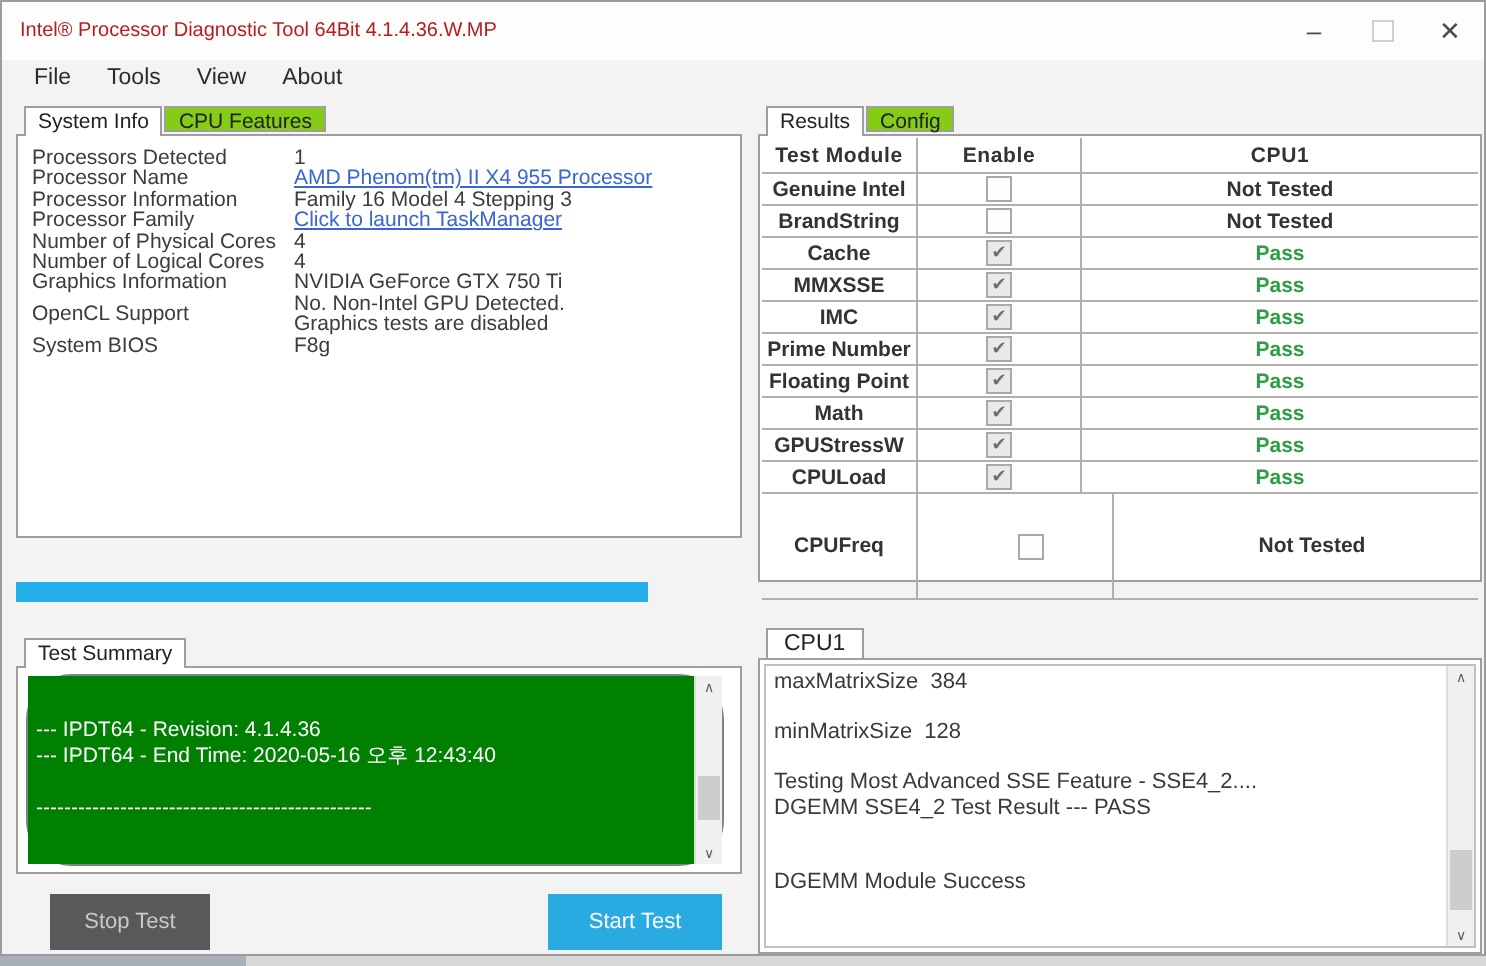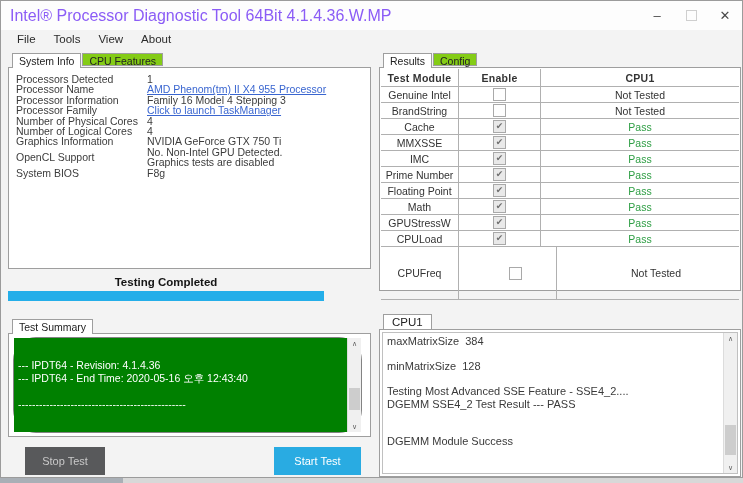--- a/index.html
+++ b/index.html
@@ -1,21 +1,21 @@
 <!DOCTYPE html>
 <html><head>
 <meta charset="utf-8">
 <style>
   html,body{margin:0;padding:0;background:#fff;}
   body{width:743px;height:483px;overflow:hidden;position:relative;
        font-family:"Liberation Sans","DejaVu Sans",sans-serif;-webkit-font-smoothing:antialiased;}
   #window{position:absolute;left:0;top:0;width:741px;height:476px;border:1px solid #9b9b9b;background:#f3f3f3;}
   
   .titlebar{height:29px;background:#fdfdfd;display:flex;align-items:center;}
-  .title{margin-left:9px;font-size:16px;color:#8b5cf6;white-space:nowrap;}
+  .title{margin-left:9px;font-size:10px;color:#b91c1c;white-space:nowrap;}
   .wincontrols{margin-left:auto;display:flex;height:100%;}
   .wc{width:34px;display:flex;align-items:center;justify-content:center;font-size:13px;color:#4a4a4a;cursor:default;}
   .wc .maxbox{width:9px;height:9px;border:1px solid #cfcfcf;display:block;}
   
   .menubar{height:18px;display:flex;align-items:center;padding-left:7px;font-size:11.5px;color:#2b2b2b;}
   .menu-item{padding:2px 9px;}
   
   .tabctrl{position:absolute;}
   .tabs{position:relative;z-index:3;display:flex;padding-left:4px;height:14px;text-align:right;}
   .tab{background:#84cc16;border:1px solid #9e9e9e;padding:1px 6px 0 6px;font-size:10.5px;color:#222;
@@ -24,21 +24,21 @@
   .tab.big{font-size:11.5px;padding:1px 8px 0 8px;}
   .content{position:absolute;left:0;right:0;bottom:0;top:14px;background:#fff;border:1px solid #9e9e9e;box-sizing:border-box;}
   
   #sysinfo-rows{padding-top:6px;}
   .si-row{display:flex;font-size:10.5px;line-height:10.4px;color:#3c3c3c;align-items:center;}
   .si-label{width:131px;padding-left:7px;flex-shrink:0;}
   .si-value{flex:1;white-space:pre-line;}
   .si-value.link{color:#3a66d0;text-decoration:underline;cursor:pointer;}
   
   .rtable{position:absolute;left:1px;right:1px;top:1px;}
-  .tr{display:grid;grid-template-columns:78px 82px 1fr;border-bottom:1px solid #b0b0b0;align-items:center;height:15px;}
+  .tr{display:grid;grid-template-columns:78px 82px 1fr;border-bottom:1px solid #b0b0b0;align-items:center;height:15px;font-weight:bold;}
   .tr.head{height:17px;font-weight:bold;font-size:11.5px;color:#3d3d3d;letter-spacing:.3px;}
   .tr.tall{height:52px;gap:16px;}
   .td{height:100%;display:flex;align-items:center;justify-content:center;font-size:10.5px;color:#333;}
   .td.c1,.td.c2{border-right:1px solid #b0b0b0;}
   .cb{width:11px;height:11px;border:1px solid #a9a9a9;background:#fefefe;display:flex;align-items:center;justify-content:center;
       font-size:9px;color:#6e6e6e;line-height:1;}
   .cb.checked{background:#e9e9e9;}
   .status.pass{color:#2e9e44;}
   
   #progress-label{position:absolute;left:7px;top:275px;width:316px;text-align:center;font-weight:bold;font-size:11.5px;color:#141414;}
@@ -218,21 +218,20 @@
             <div class="td c1">CPUFreq</div>
             <div class="td c2">
               <span class="cb"></span>
             </div>
             <div class="td status">Not Tested</div>
           </div>
         </div>
     </div>
   </div>
 
-  <div id="progress-label">Testing Completed</div>
   <div id="progress-bar" style="background: rgb(36, 174, 233); width: 316px;"></div>
 
   <div class="tabctrl" style="left:7px;top:318px;width:363px;height:118px;">
     <div class="tabs">
       <span class="tab active">Test Summary</span>
     </div>
     <div class="content">
       <div class="logwrap" style="left:4px;top:3px;right:8px;height:94px;border-radius:23px;">
         <div class="summary-green" style="background: rgb(0, 128, 0);">
           <div class="cutlines">--- IPDT64 - Revision: 4.1.4.36

